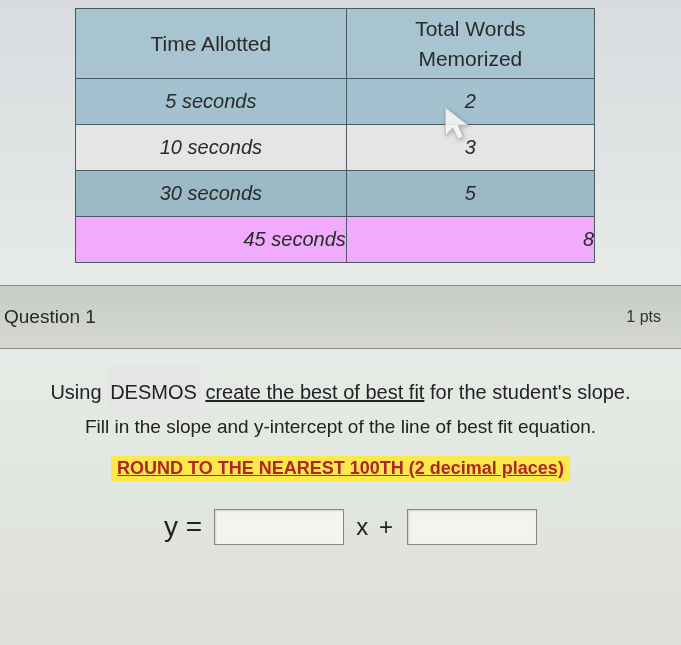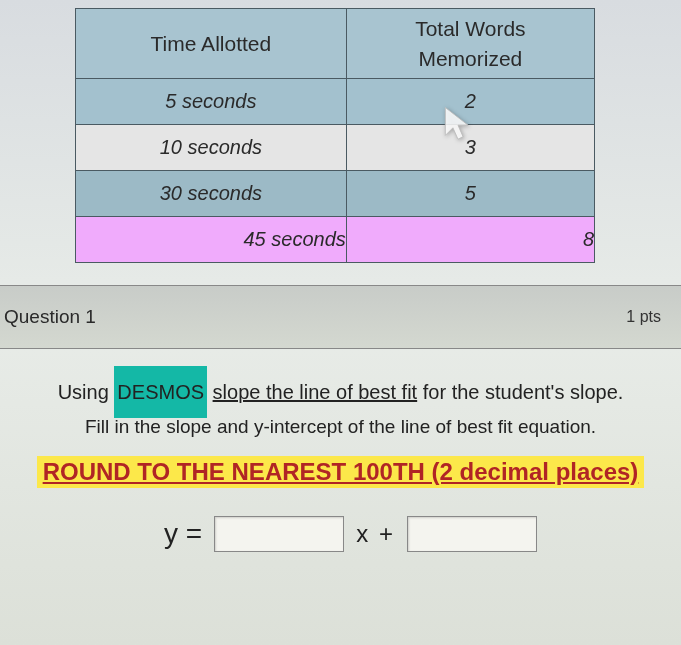--- a/index.html
+++ b/index.html
@@ -91,39 +91,39 @@
     .question-body {
       padding: 32px 16px 0 16px;
       text-align: center;
     }
     .line1 {
       font-size: 20px;
       color: #222;
       margin-bottom: 12px;
     }
     .desmos {
-      background: #14b8a6;
+      background: #e5e5e5;
       padding: 15px 3px;
     }
     .best-fit {
       text-decoration: underline;
     }
     .line2 {
       font-size: 19px;
       color: #222;
       margin-bottom: 18px;
       margin-top: 6px;
     }
     .round-line {
       display: inline-block;
       background: #fce84a;
       color: #b02525;
       font-weight: bold;
       text-decoration: underline;
-      font-size: 24px;
+      font-size: 18px;
       padding: 2px 6px;
       margin-bottom: 28px;
       text-align: right;
     }
     .equation {
       display: flex;
       align-items: center;
       justify-content: center;
       gap: 12px;
       font-size: 26px;
@@ -186,21 +186,21 @@
   </svg>
 </div>
 
 <div class="divider-band">
   <span class="qlabel">Question 1</span>
   <span class="pts">1 pts</span>
 </div>
 
 <div class="question-body">
   <p class="line1">
-    <span>Using </span><span class="desmos">DESMOS</span><span> </span><span class="best-fit">slope the line of best fit</span><span> for the student's slope.</span>
+    <span>Using </span><span class="desmos">DESMOS</span><span> </span><span class="best-fit">create the best of best fit</span><span> for the student's slope.</span>
   </p>
   <p class="line2">Fill in the slope and y-intercept of the line of best fit equation.</p>
   <div>
     <span class="round-line">ROUND TO THE NEAREST 100TH (2 decimal places)</span>
   </div>
   <div class="equation">
     <span class="y">y =</span>
     <input type="text" style="">
     <span class="x-plus">x +</span>
     <input type="text" style="">

